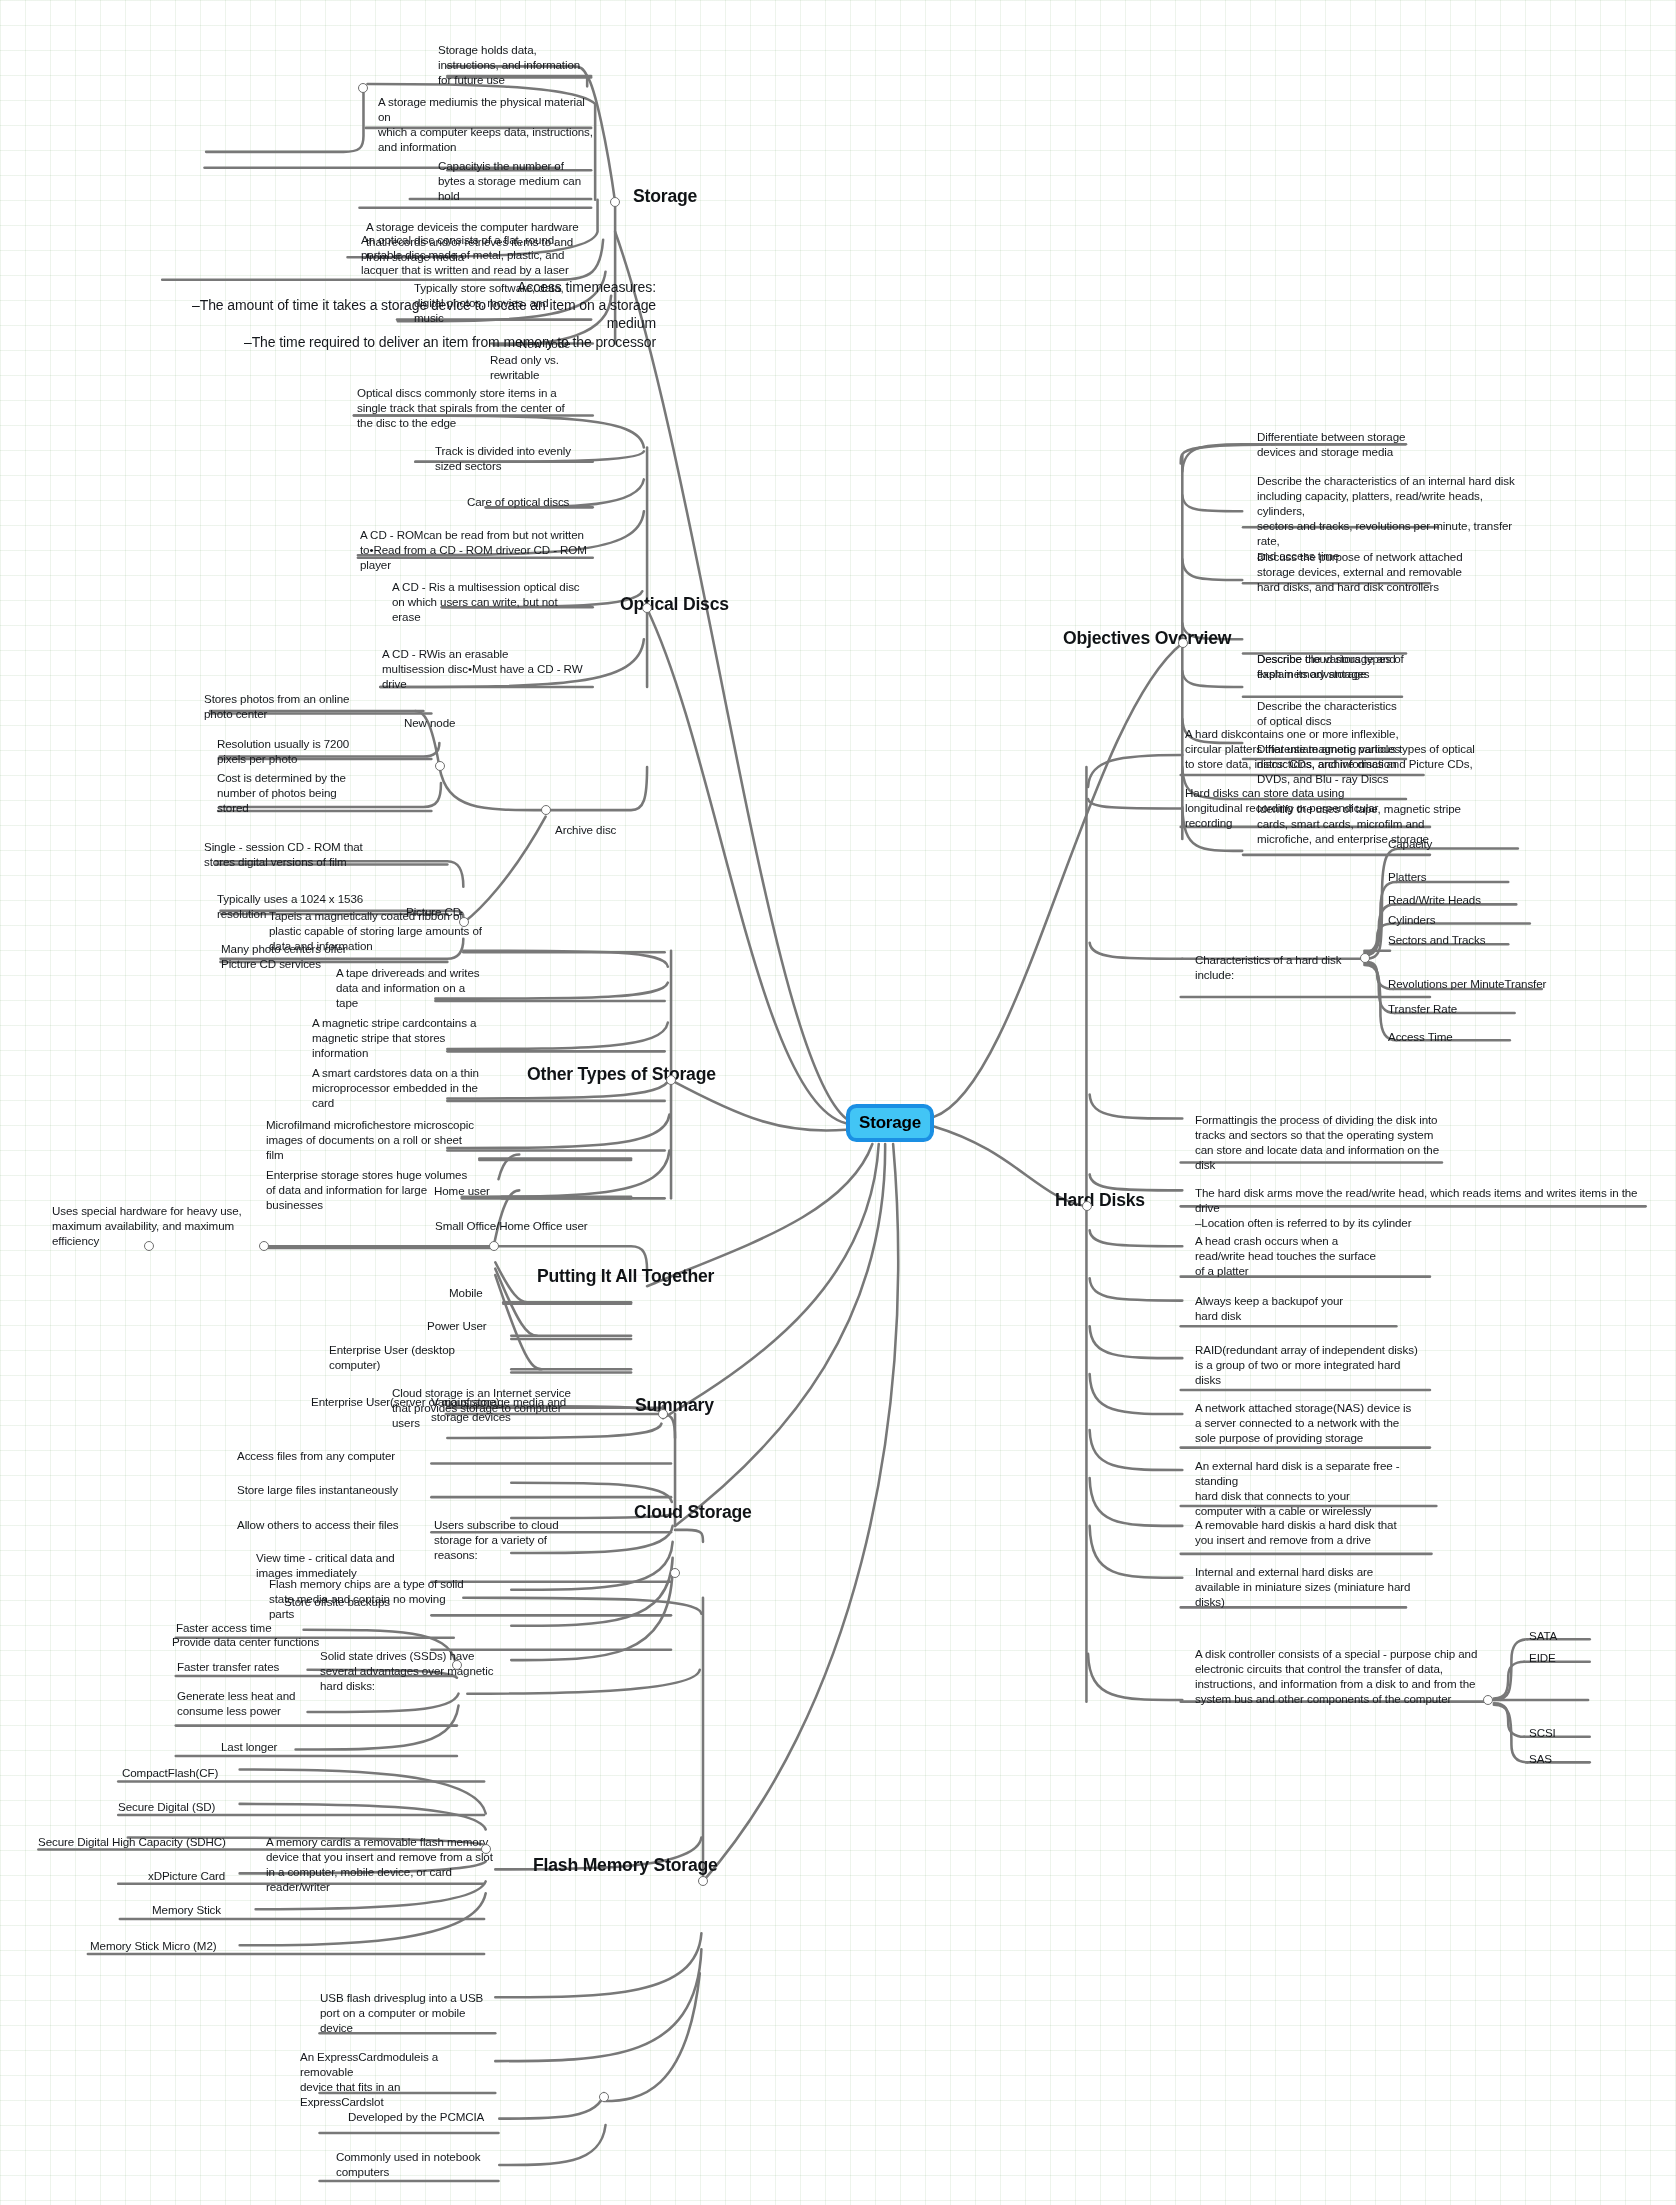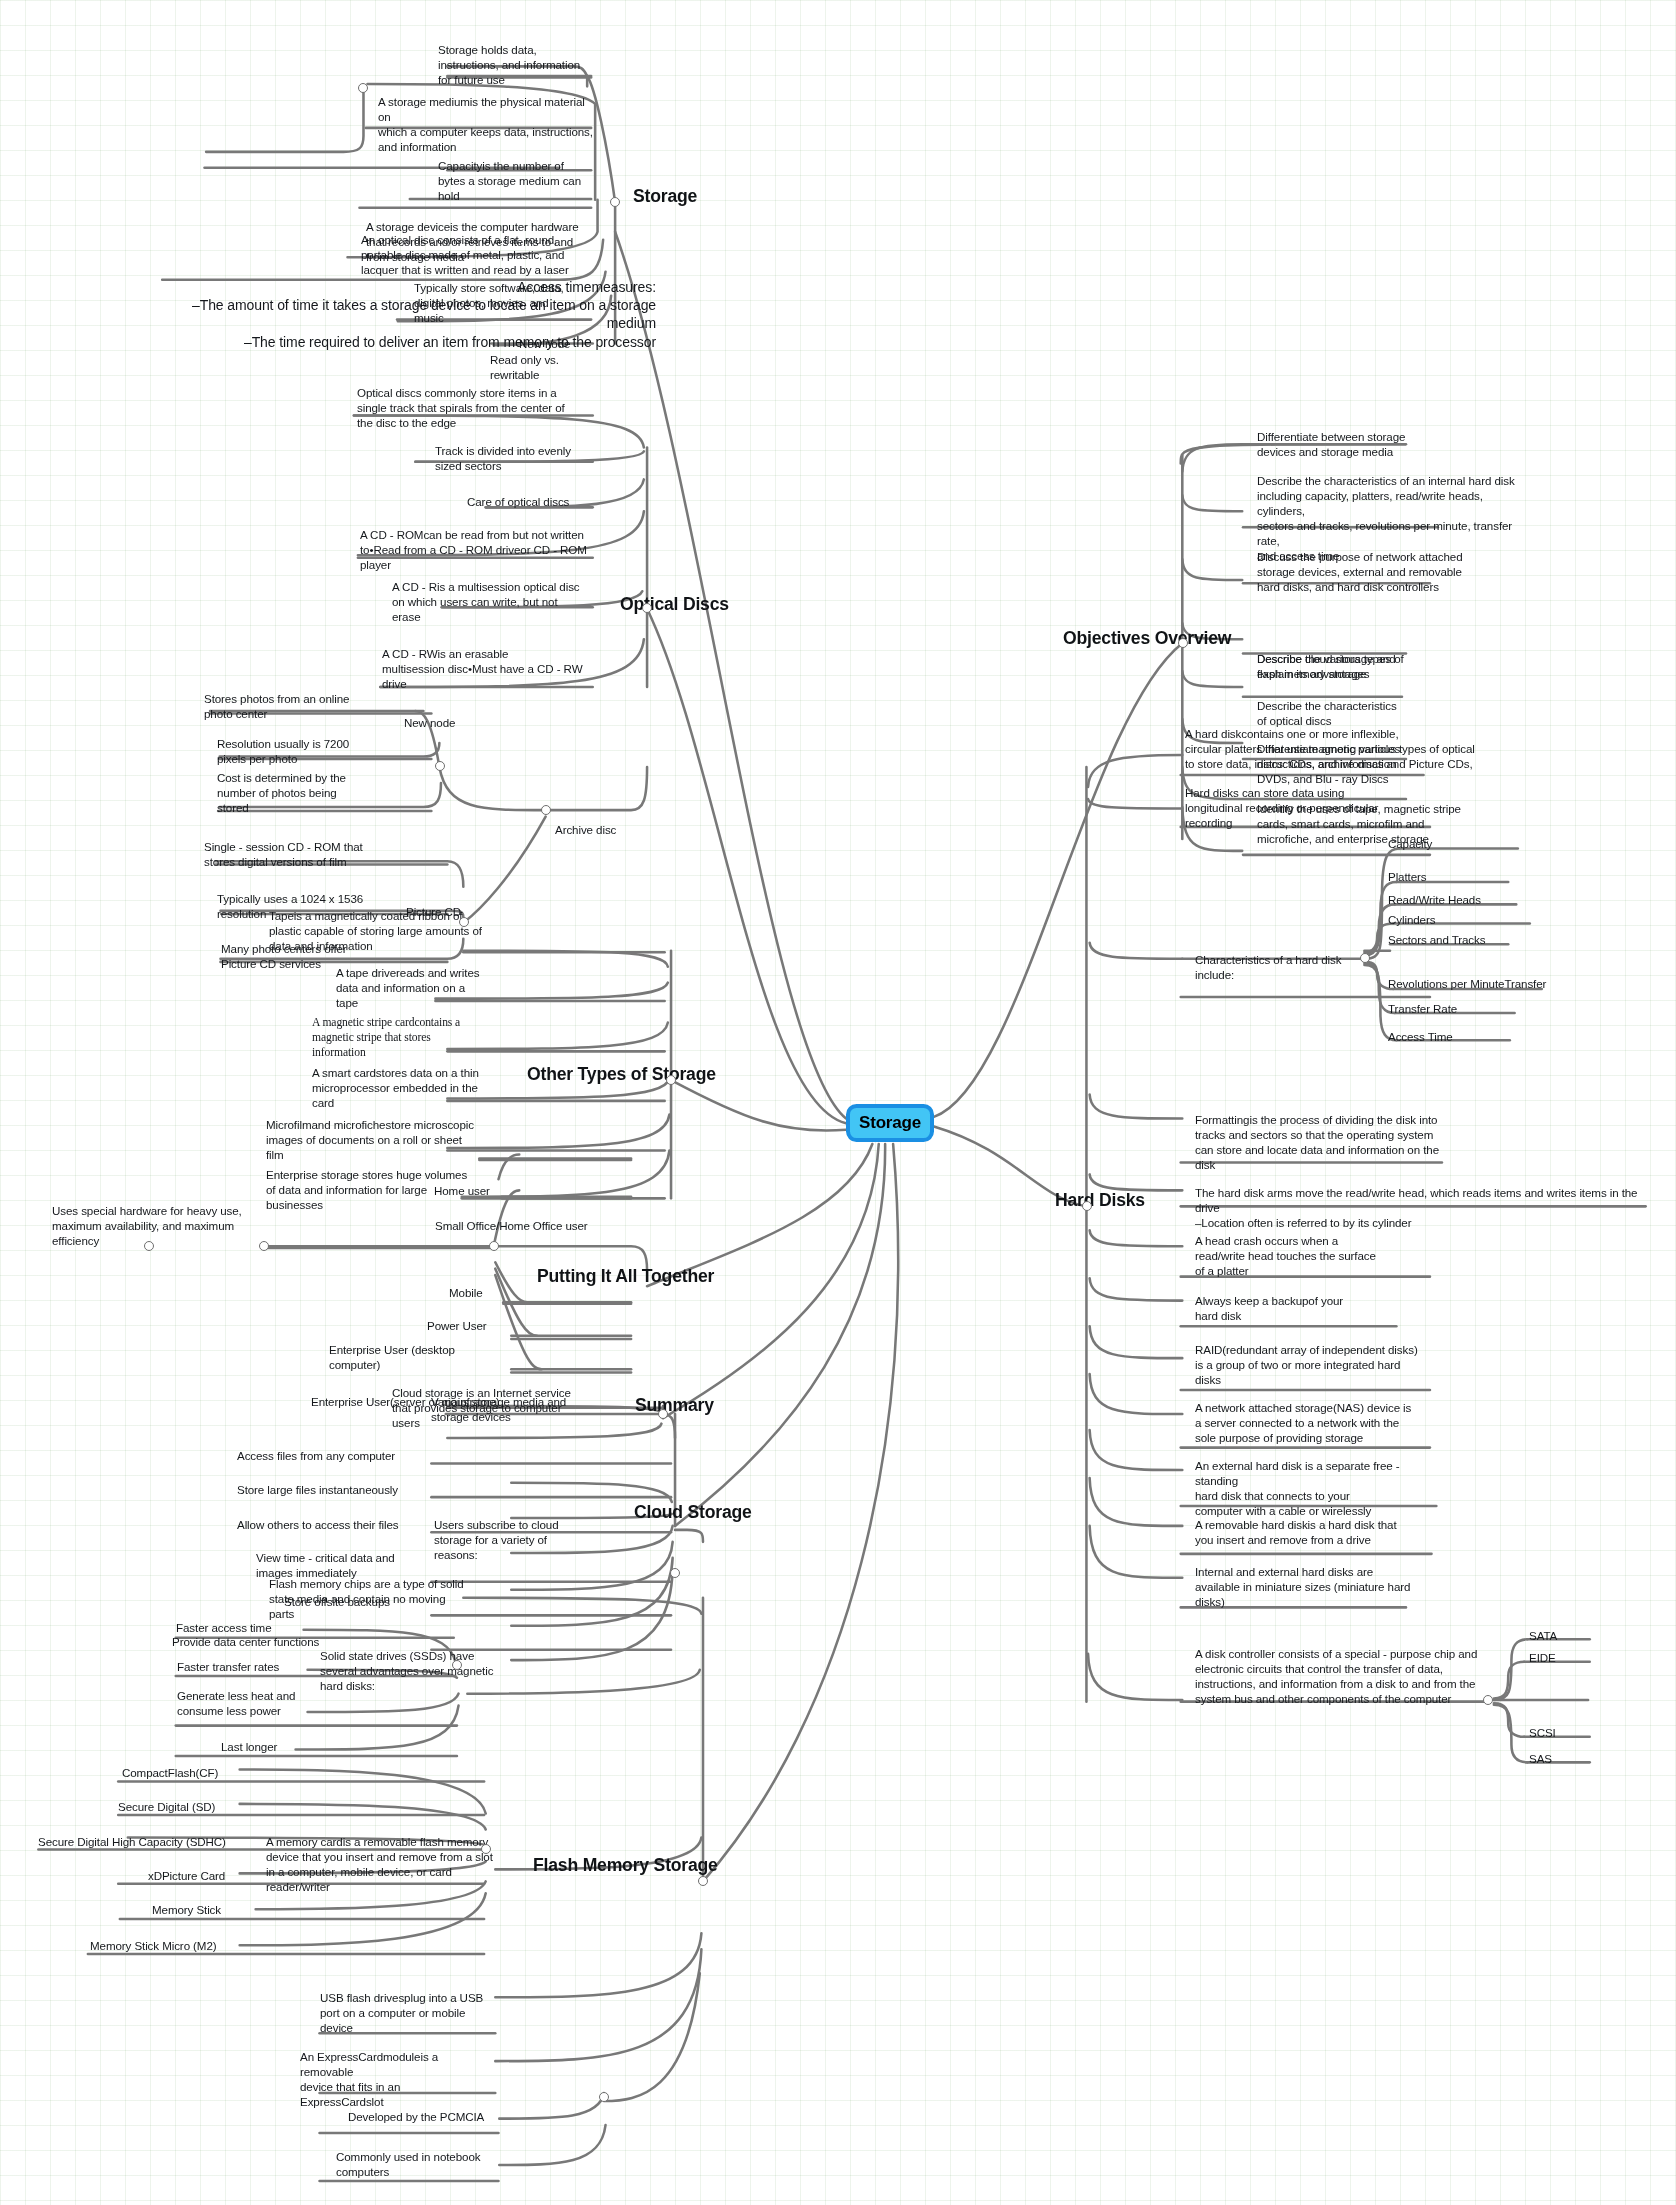--- a/index.html
+++ b/index.html
@@ -392,21 +392,21 @@
 resolution</div>
   <div class="node l leaf" style="left:221px; top:941px; width:184px;">Many photo centers offer
 Picture CD services</div>
 
   <div class="node l leaf" style="left:269px; top:908px; width:240px;">Tapeis a magnetically coated ribbon of
 plastic capable of storing large amounts of
 data and information</div>
   <div class="node l leaf" style="left:336px; top:965px; width:168px;">A tape drivereads and writes
 data and information on a
 tape</div>
-  <div class="node l leaf" style="left:312px; top:1015px; width:208px;font-family:Liberation Serif, serif;">A magnetic stripe cardcontains a
+  <div class="node l leaf" style="left:312px; top:1015px; width:208px;">A magnetic stripe cardcontains a
 magnetic stripe that stores
 information</div>
   <div class="node l leaf" style="left:312px; top:1065px; width:208px;">A smart cardstores data on a thin
 microprocessor embedded in the
 card</div>
   <div class="node l leaf" style="left:266px; top:1117px; width:240px;">Microfilmand microfichestore microscopic
 images of documents on a roll or sheet
 film</div>
   <div class="node l leaf" style="left:266px; top:1167px; width:224px;">Enterprise storage stores huge volumes
 of data and information for large

